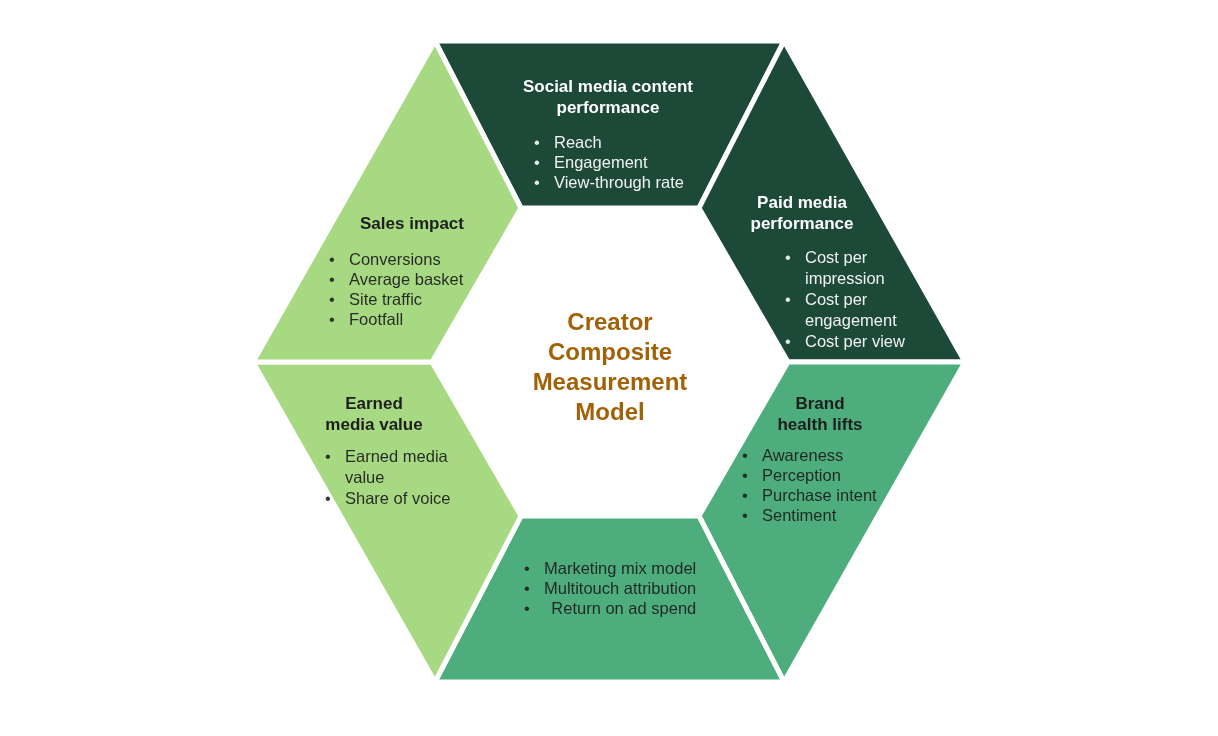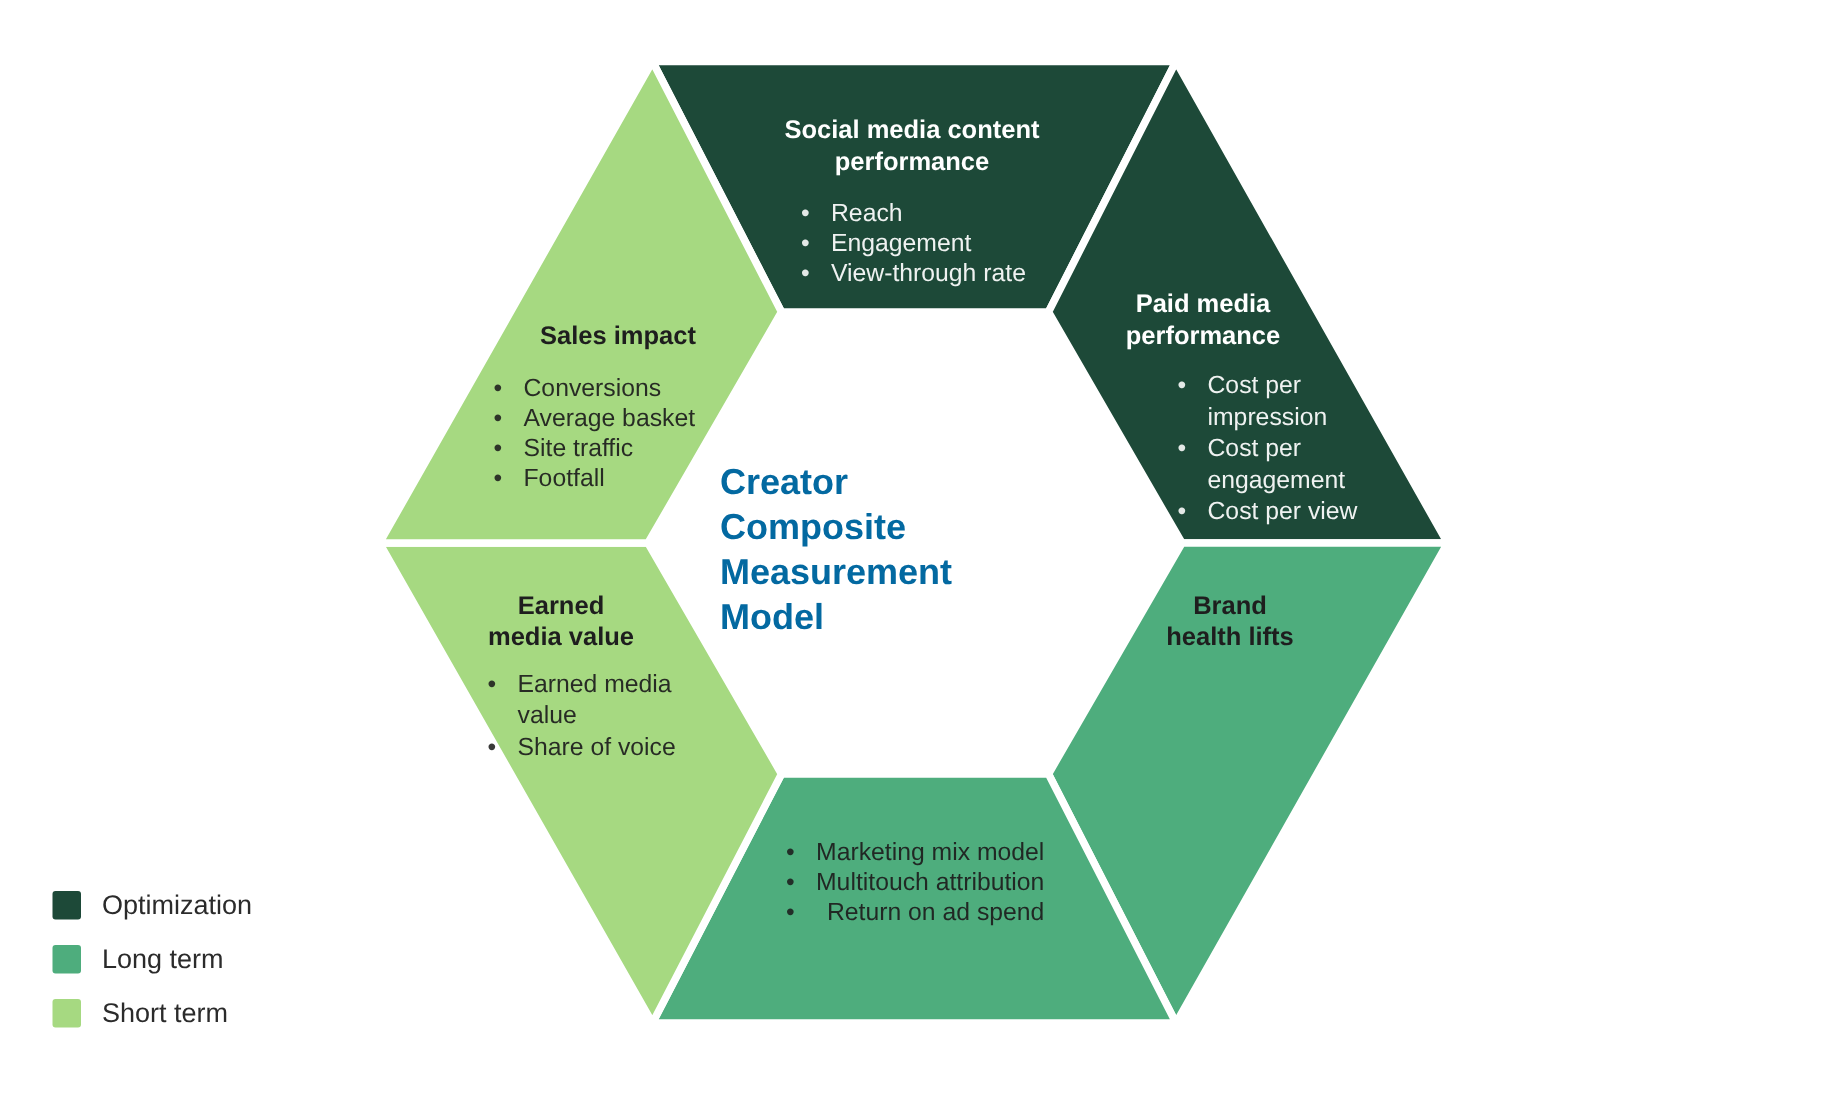--- a/index.html
+++ b/index.html
@@ -24,22 +24,22 @@
   }
   .seg-list li{
     position:relative;padding-left:22px;white-space:pre-line;opacity:.93;
   }
   .seg-list li::before{
     content:"\2022";position:absolute;left:2px;top:0;opacity:.95;
   }
 
   .center-title{
     position:absolute;left:480px;top:307px;width:260px;
-    font-size:24px;font-weight:bold;line-height:30px;color:#0369a1;
-    white-space:pre-line;
+    font-size:24px;font-weight:bold;line-height:30px;color:#a16207;
+    text-align:center;white-space:pre-line;
   }
 
   .legend{position:absolute;left:35px;top:594px;}
   .legend-row{display:flex;align-items:center;margin-bottom:17px;height:19px;}
   .swatch{width:19px;height:19px;border-radius:2px;flex:0 0 auto;}
   .legend-label{margin-left:14px;font-size:18px;color:#2b2b2b;line-height:19px;}
 
   .footer{
     position:absolute;right:25px;top:701px;
     font-size:13.5px;color:#3a3a3a;
@@ -77,20 +77,26 @@
 impression</li>
       <li>Cost per
 engagement</li>
       <li>Cost per view</li>
     </ul>
   </div>
 
   <div class="seg" style="left: 730px; top: 393px; width: 180px; color: rgb(30, 30, 30);">
     <div class="seg-title">Brand
 health lifts</div>
+    <ul class="seg-list" style="margin:10px 0 0 10px;">
+      <li>Awareness</li>
+      <li>Perception</li>
+      <li>Purchase intent</li>
+      <li>Sentiment</li>
+    </ul>
   </div>
 
   <div class="seg" style="left: 500px; top: 551px; width: 220px; color: rgb(30, 30, 30);">
     <ul class="seg-list" style="margin:7px 0 0 22px;text-align:right;">
       <li>Marketing mix model</li>
       <li>Multitouch attribution</li>
       <li>Return on ad spend</li>
     </ul>
   </div>
 
@@ -112,29 +118,15 @@
       <li>Site traffic</li>
       <li>Footfall</li>
     </ul>
   </div>
 
   <div class="center-title">Creator
 Composite
 Measurement
 Model</div>
 
-  <div class="legend">
-    <div class="legend-row">
-      <span class="swatch" style="background-color: rgb(29, 73, 56);"></span>
-      <span class="legend-label">Optimization</span>
-    </div>
-    <div class="legend-row">
-      <span class="swatch" style="background-color: rgb(78, 173, 125);"></span>
-      <span class="legend-label">Long term</span>
-    </div>
-    <div class="legend-row">
-      <span class="swatch" style="background-color: rgb(166, 217, 129);"></span>
-      <span class="legend-label">Short term</span>
-    </div>
-  </div>
 
 
 </div>
 
 </body></html>

